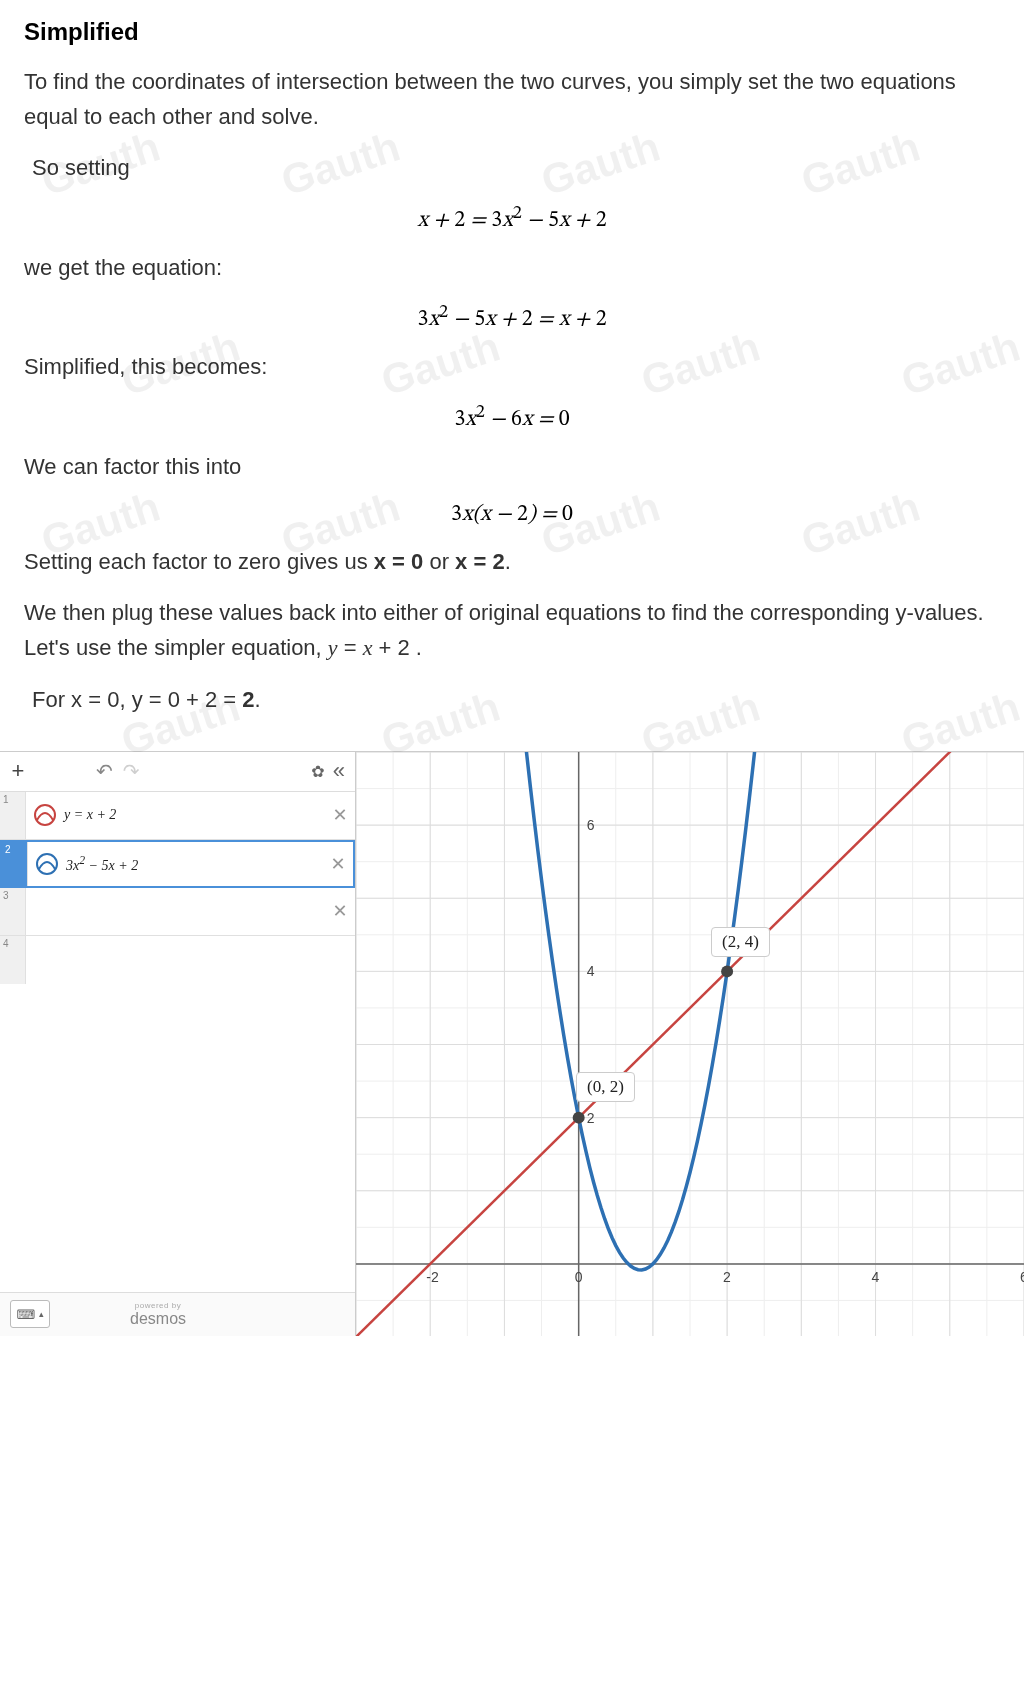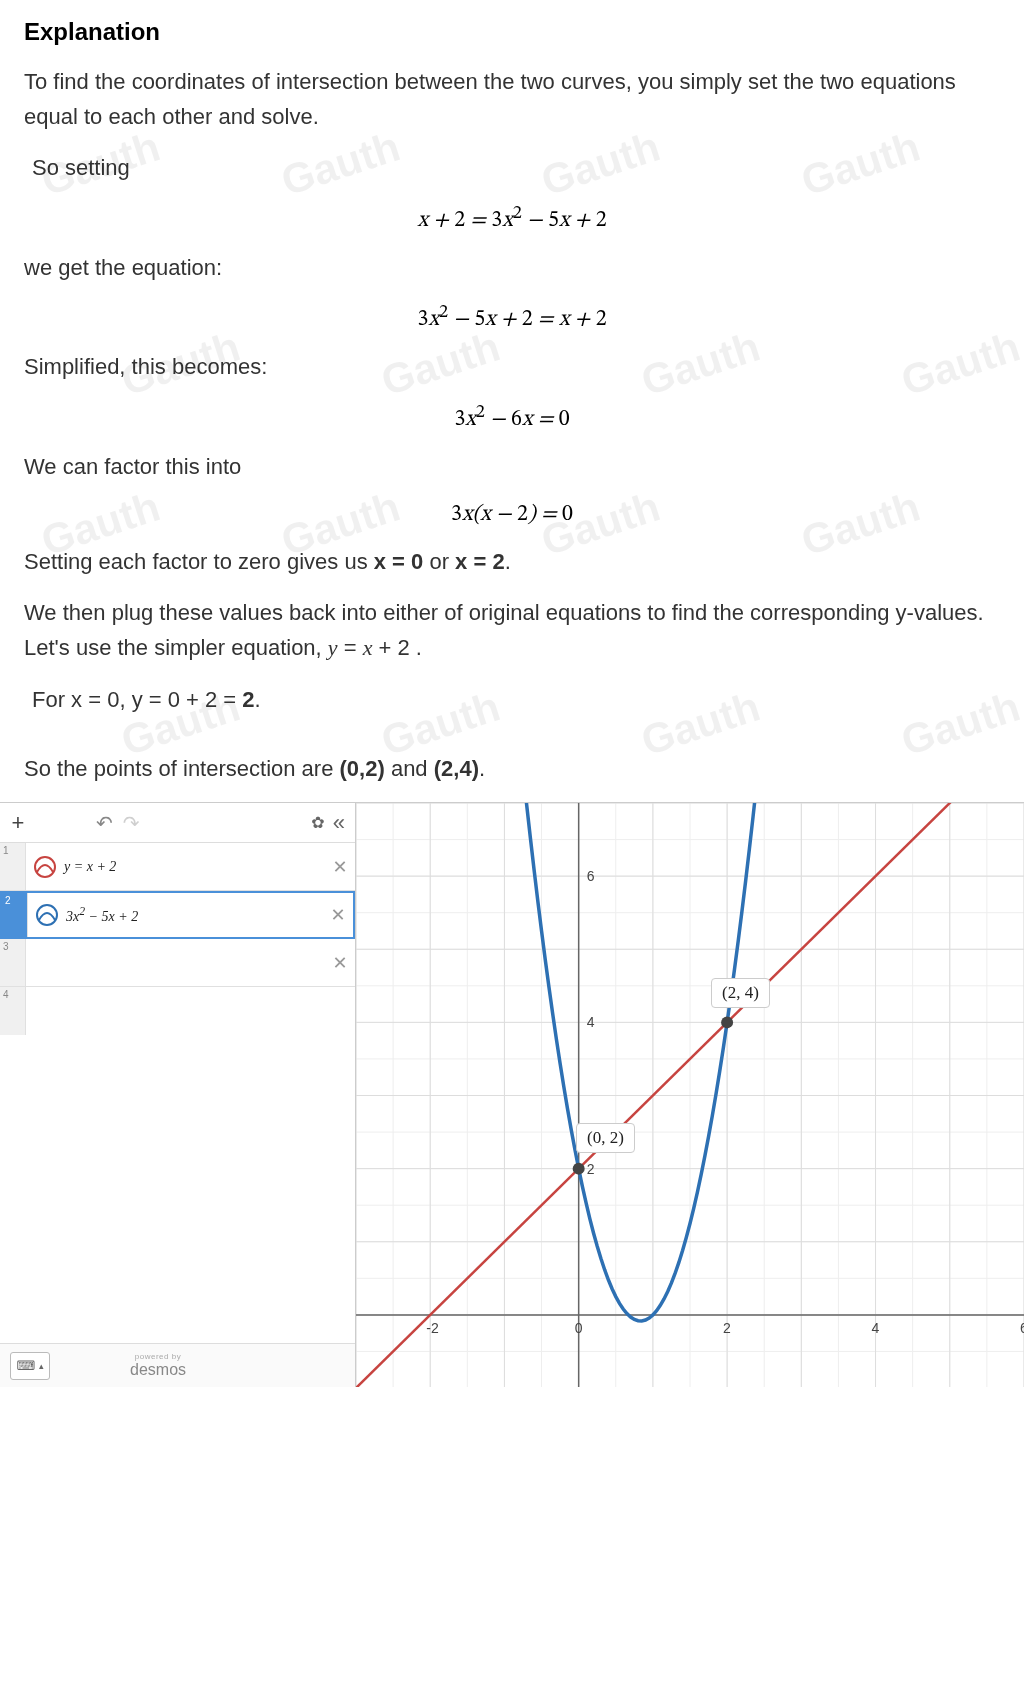--- a/index.html
+++ b/index.html
@@ -69,21 +69,21 @@
 <div class="wm" style="top:1220px;left:560px">Gauth</div>
 <div class="wm" style="top:1220px;left:820px">Gauth</div>
 <div class="wm" style="top:1430px;left:60px">Gauth</div>
 <div class="wm" style="top:1430px;left:300px">Gauth</div>
 <div class="wm" style="top:1430px;left:560px">Gauth</div>
 <div class="wm" style="top:1430px;left:820px">Gauth</div>
 <div class="wm" style="top:1600px;left:-20px">Gauth</div>
 <div class="wm" style="top:1600px;left:240px">Gauth</div>
 
 <div class="content">
-  <h2 class="section">Explanation</h2>
+  <h2 class="section">Simplified</h2>
   <p class="body">To find the coordinates of intersection between the two curves, you simply set the two equations equal to each other and solve.</p>
   <p class="body indent">So setting</p>
   <div class="eq">
     <span style="font-style:italic">x</span> + <span class="num">2</span> = <span class="num">3</span><span style="font-style:italic">x</span><sup class="num">2</sup> − <span class="num">5</span><span style="font-style:italic">x</span> + <span class="num">2</span>
   </div>
   <p class="body">we get the equation:</p>
   <div class="eq">
     <span class="num">3</span><span style="font-style:italic">x</span><sup class="num">2</sup> − <span class="num">5</span><span style="font-style:italic">x</span> + <span class="num">2</span> = <span style="font-style:italic">x</span> + <span class="num">2</span>
   </div>
   <p class="body">Simplified, this becomes:</p>
@@ -97,23 +97,20 @@
   <p class="body">
     <span>Setting each factor to zero gives us </span><span class="bold">x = 0</span><span> or </span><span class="bold">x = 2</span><span>.</span>
   </p>
   <p class="body">
     <span>We then plug these values back into either of original equations to find the corresponding y-values. Let's use the simpler equation,  </span><span style="font-family:'Cambria Math',Georgia,serif;font-style:italic">y</span> = <span style="font-family:'Cambria Math',Georgia,serif;font-style:italic">x</span> + 2 <span>.</span>
   </p>
   <p class="body indent">
     <span>For x = 0, y = 0 + 2 = </span><span class="bold">2</span><span>.</span>
   </p>
   <br>
-  <p class="body">
-    <span>So the points of intersection are </span><span class="bold">(0,2)</span><span> and </span><span class="bold">(2,4)</span><span>.</span>
-  </p>
 </div>
 
 <div class="desmos-wrap">
   <div class="panel">
     <div class="panel-top">
       <div class="plus">+</div>
       <div class="undo-redo">
         <span>↶</span>
         <span style="opacity:.4">↷</span>
       </div>

